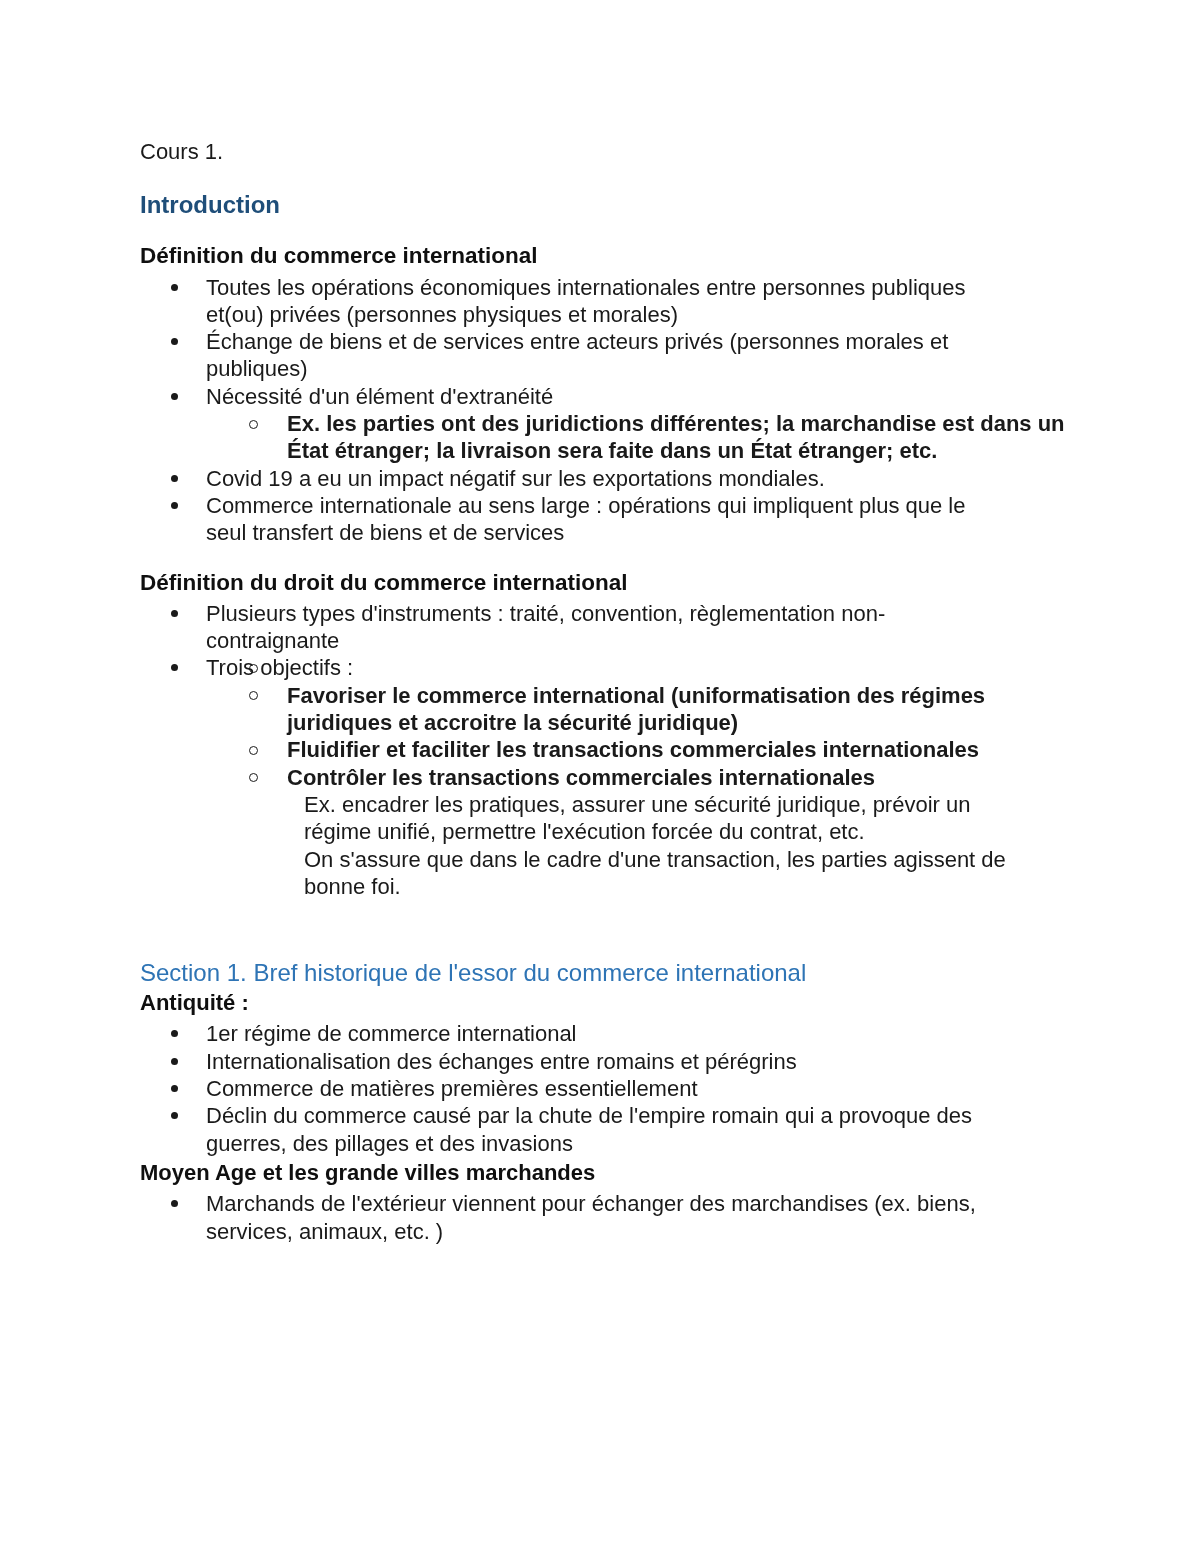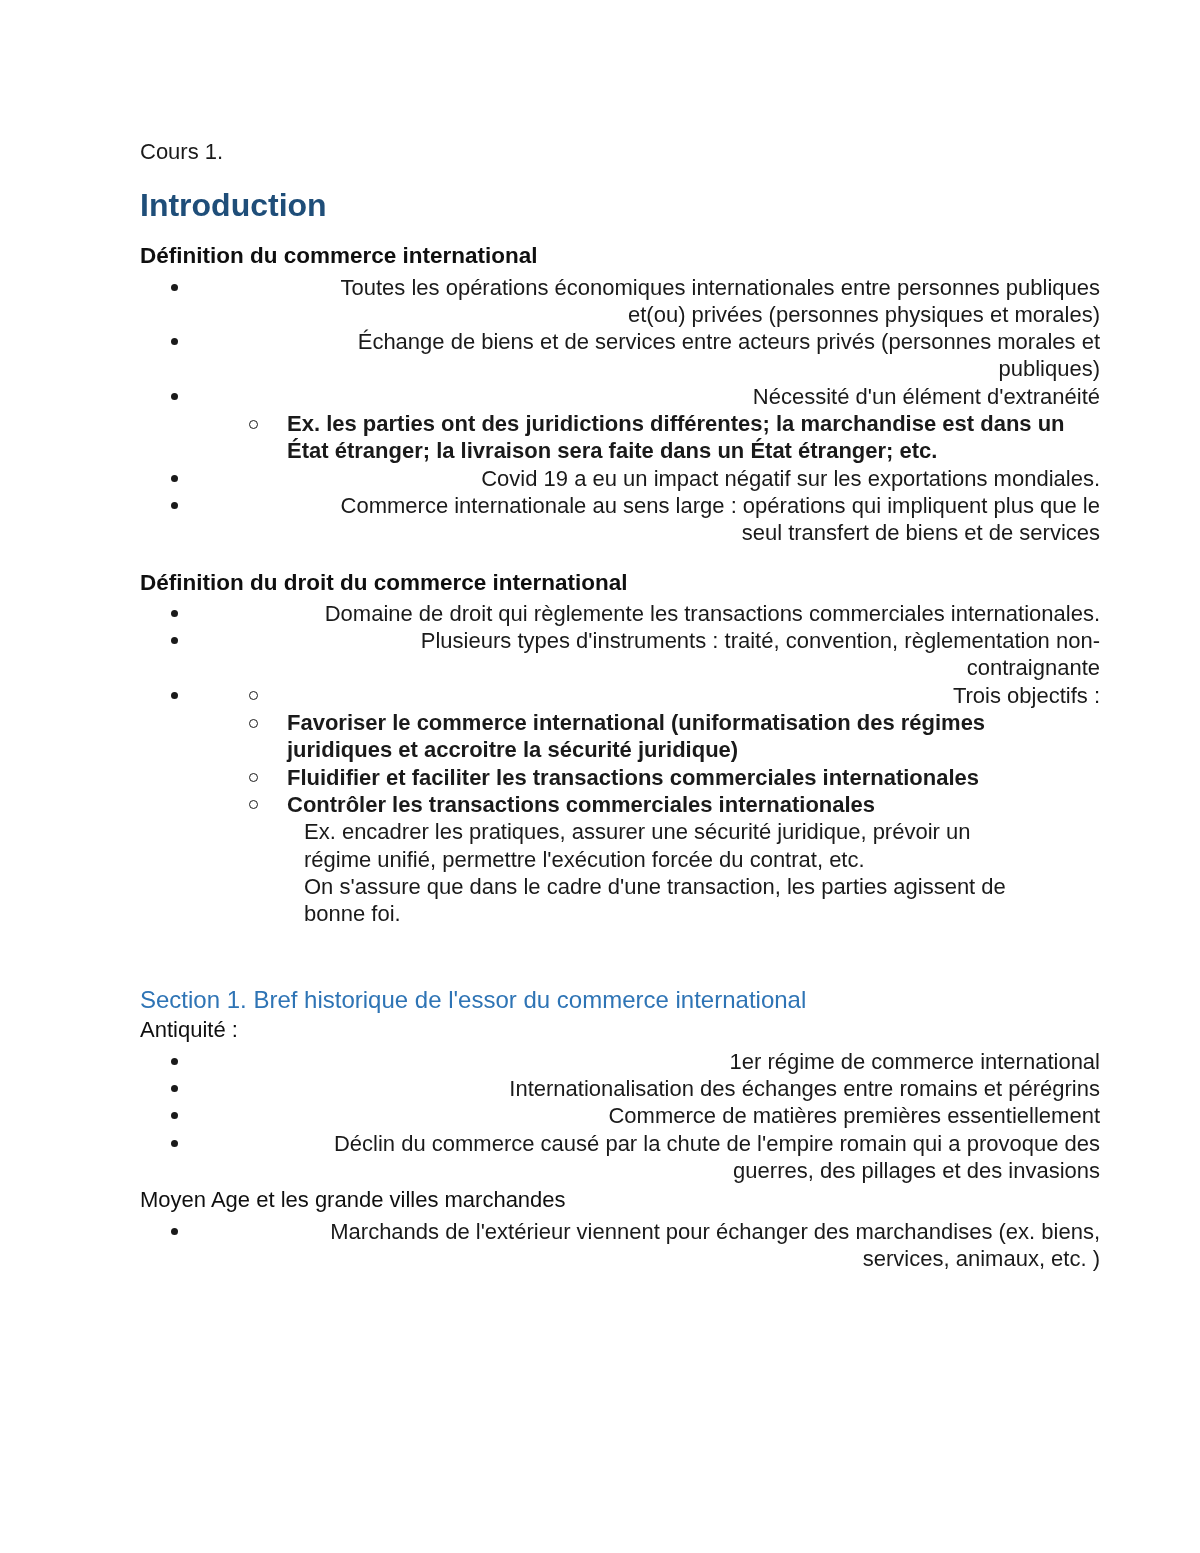--- a/index.html
+++ b/index.html
@@ -15,49 +15,49 @@
     padding: 138px 100px 40px 140px;
     font-family: "Liberation Sans", "DejaVu Sans", sans-serif;
     font-size: 22px;
     line-height: 27.3px;
     color: #1a1a1a;
     overflow: hidden;
   }
 
   .p  { margin: 0; }
   .h1 {
-    font-size: 32px;
+    font-size: 24px;
     line-height: 30px;
     font-weight: bold;
     color: #1f4e79;
     margin-top: 25px;
   }
   .h2 {
     font-size: 24px;
     line-height: 28px;
     font-weight: normal;
     color: #2e74b5;
     margin-top: 59px;
   }
   .h3 {
     font-size: 22.5px;
     line-height: 27.3px;
     font-weight: bold;
     color: #0f0f0f;
     margin-top: 22px;
   }
   .h4 {
-    font-weight: normal;
+    font-weight: bold;
     color: #0f0f0f;
     margin-top: 2px;
   }
 
   .list { margin-top: 4px; }
   .li   { position: relative; white-space: pre-line; }
-  .li1  { padding-left: 66px; text-align: right; }
+  .li1  { padding-left: 66px; }
   .li2  { padding-left: 147px; font-weight: bold; }
 
   .marker { position: absolute; display: block; }
   .m1 {
     left: 31px; top: 10px;
     width: 7px; height: 7px;
     border-radius: 50%;
     background: #1a1a1a;
   }
   .m2 {
@@ -84,21 +84,20 @@
 publiques)</span></div>
         <div class="li li1"><span class="marker m1"></span><span class="li-text">Nécessité d'un élément d'extranéité</span></div>
         <div class="li li2"><span class="marker m2"></span><span class="li-text">Ex. les parties ont des juridictions différentes; la marchandise est dans un
 État étranger; la livraison sera faite dans un État étranger; etc.</span></div>
         <div class="li li1"><span class="marker m1"></span><span class="li-text">Covid 19 a eu un impact négatif sur les exportations mondiales.</span></div>
         <div class="li li1"><span class="marker m1"></span><span class="li-text">Commerce internationale au sens large : opérations qui impliquent plus que le
 seul transfert de biens et de services</span></div>
       </div>
       <div class="h3">Définition du droit du commerce international</div>
       <div class="list">
-        <div class="li li1"><span class="marker m1"></span><span class="li-text">Domaine de droit qui règlemente les transactions commerciales internationales.</span></div>
         <div class="li li1"><span class="marker m1"></span><span class="li-text">Plusieurs types d'instruments : traité, convention, règlementation non-
 contraignante</span></div>
         <div class="li li2"><span class="marker m2"></span></div>
         <div class="li li1"><span class="marker m1"></span><span class="li-text">Trois objectifs :</span></div>
         <div class="li li2"><span class="marker m2"></span><span class="li-text">Favoriser le commerce international (uniformatisation des régimes
 juridiques et accroitre la sécurité juridique)</span></div>
         <div class="li li2"><span class="marker m2"></span><span class="li-text">Fluidifier et faciliter les transactions commerciales internationales</span></div>
         <div class="li li2"><span class="marker m2"></span><span class="li-text">Contrôler les transactions commerciales internationales</span></div>
         <div class="cont">Ex. encadrer les pratiques, assurer une sécurité juridique, prévoir un
 régime unifié, permettre l'exécution forcée du contrat, etc.</div>

